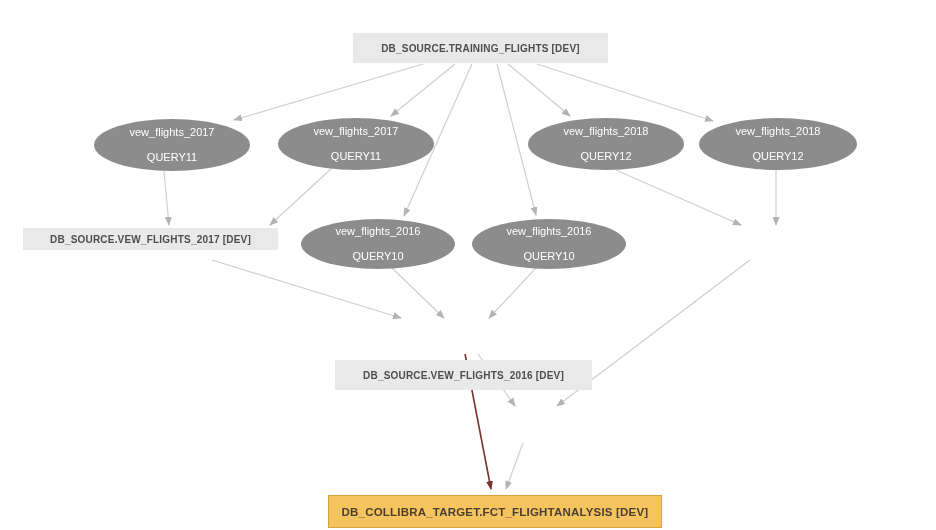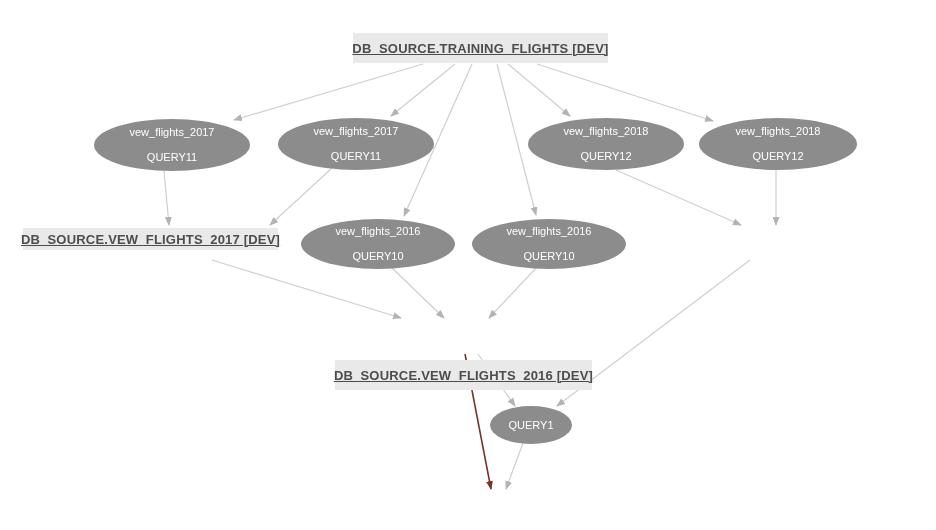--- a/index.html
+++ b/index.html
@@ -29,24 +29,23 @@
     align-items: center;
     justify-content: center;
     box-sizing: border-box;
     text-align: center;
     cursor: pointer;
   }
   .node.table {
     background: #e9e9e9;
     color: #4d4d4d;
     font-weight: bold;
-    font-size: 13px;
+    font-size: 10px;
     letter-spacing: 0.2px;
     white-space: nowrap;
-    text-decoration: underline;
   }
   .node.target_table {
     background: #f6c45f;
     border: 1px solid #d9a23c;
     color: #4a4032;
     font-weight: bold;
     font-size: 11.5px;
     letter-spacing: 0.2px;
     white-space: nowrap;
   }
@@ -119,16 +118,16 @@
       <span>vew_flights_2016</span>
       <span>QUERY10</span>
     </div>
     <div class="node query" style="left: 472px; top: 219px; width: 154px; height: 50px;">
       <span>vew_flights_2016</span>
       <span>QUERY10</span>
     </div>
     <div class="node table" style="left: 335px; top: 322px; width: 257px; height: 30px; margin-top: 38px;">
       <span>DB_SOURCE.VEW_FLIGHTS_2016 [DEV]</span>
     </div>
-    <div class="node query" style="left: 490px; top: 406px; width: 82px; height: 38px;">
-      <span>QUERY1</span>
+    <div class="node target_table" style="left: 328px; top: 495px; width: 334px; height: 33px;">
+      <span>DB_COLLIBRA_TARGET.FCT_FLIGHTANALYSIS [DEV]</span>
     </div>
   </div>
 
 </body></html>

